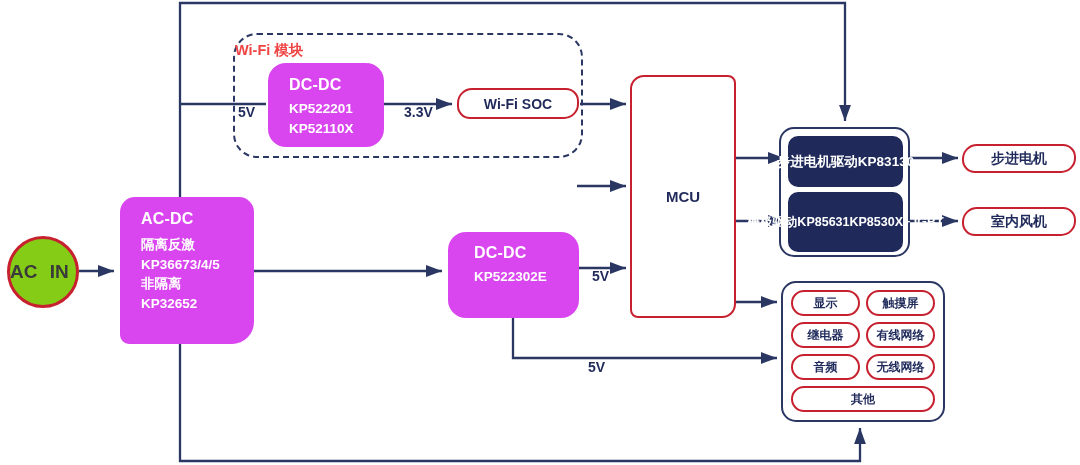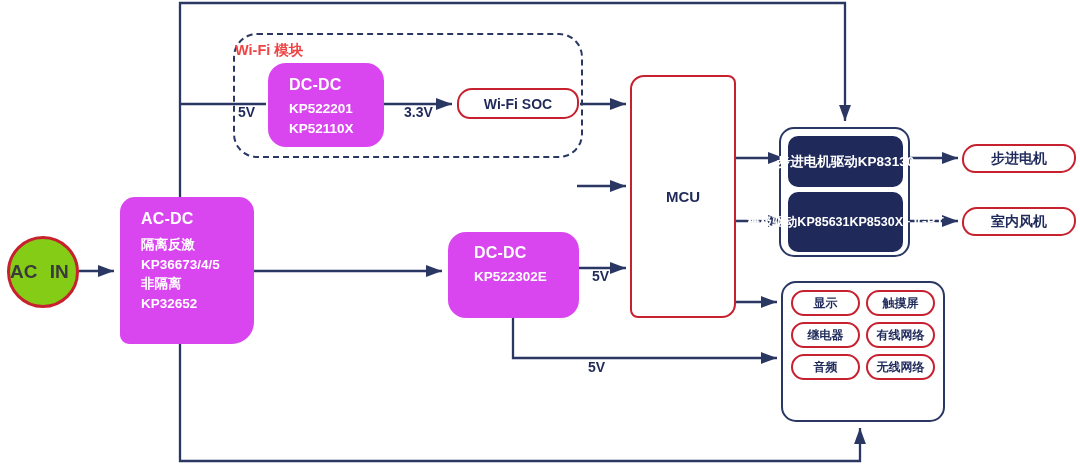--- a/index.html
+++ b/index.html
@@ -158,16 +158,19 @@
         </div>
       <div class="pill periph-pill">
           <span>有线网络</span>
         </div>
       <div class="pill periph-pill">
           <span>音频</span>
         </div>
       <div class="pill periph-pill">
           <span>无线网络</span>
         </div>
+      <div class="pill periph-pill periph-wide">
+          <span>其他</span>
+        </div>
     </div>
   </div>
 
 </div>
 
 </body></html>

